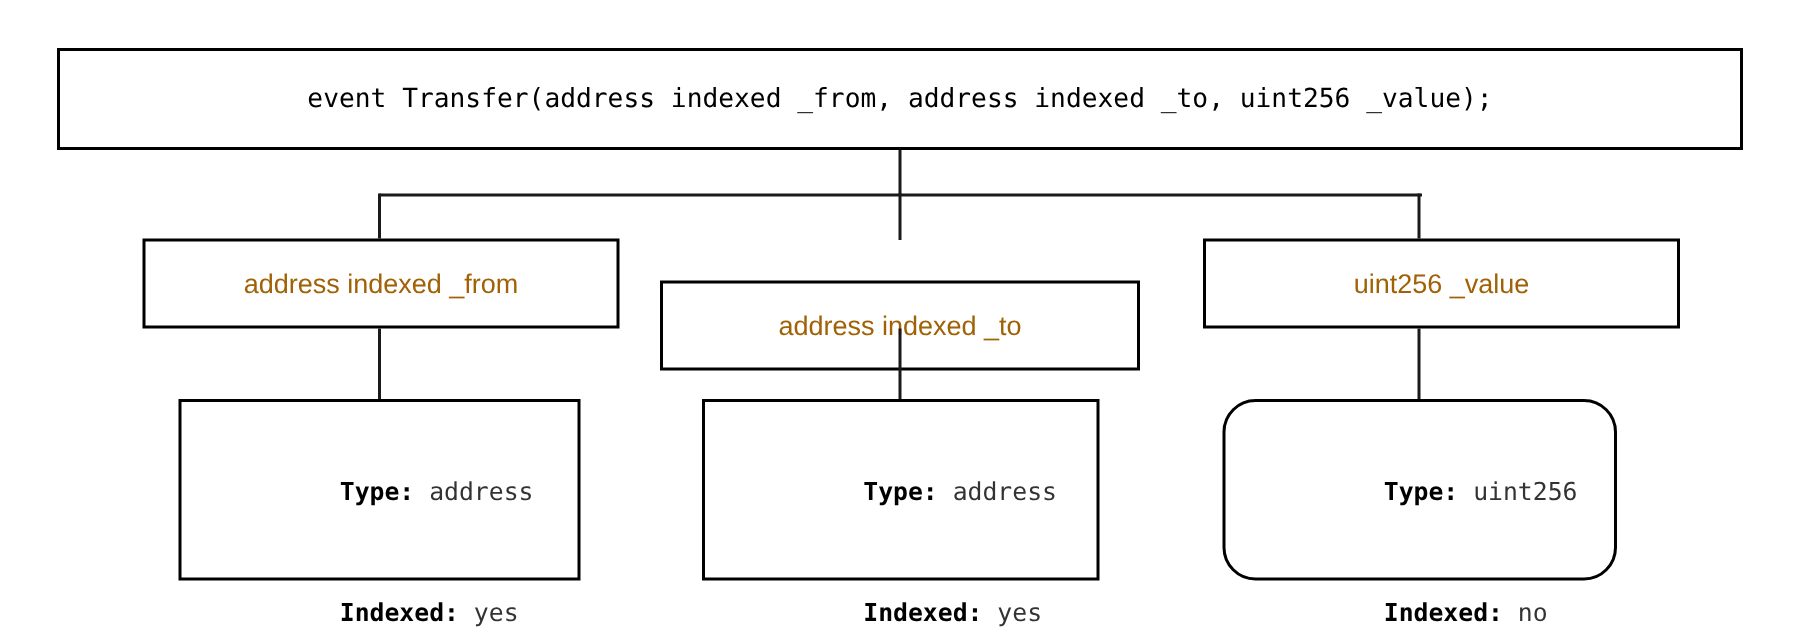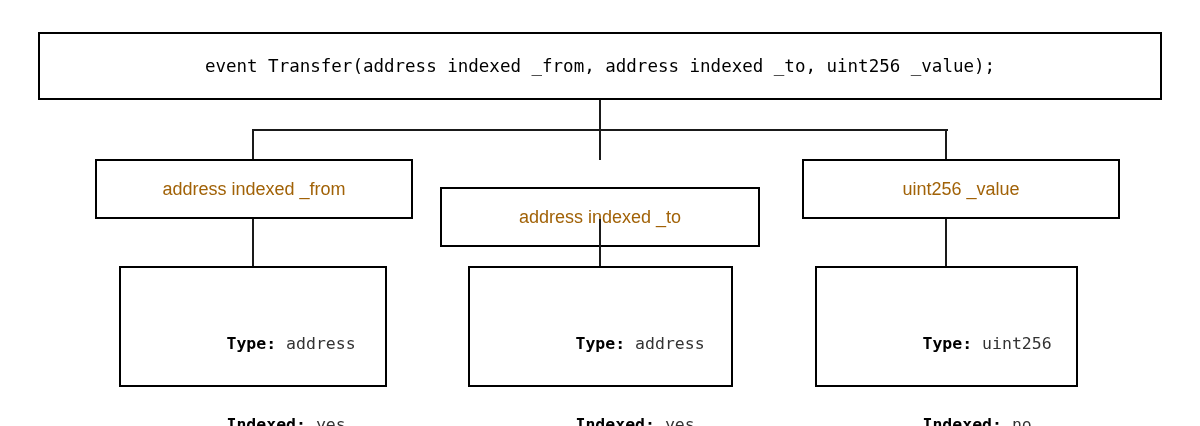--- a/index.html
+++ b/index.html
@@ -56,25 +56,25 @@
     font-weight: normal;
     font-size: 18px;
     color: #a16207;
     white-space: pre;
   }
 
   .detail-box {
     top: 266px;
     height: 121px;
     display: block;
-    padding: 35px 0 0 0;
+    padding: 19px 0 0 0;
   }
   .detail-box.col1 { left: 119px; width: 268px; }
   .detail-box.col2 { left: 468px; width: 265px; }
-  .detail-box.col3 { left: 815px; width: 263px; }
+  .detail-box.col3 { left: 815px; width: 263px; border-radius: 22px; }
 
   .detail-list {
     margin: 0;
     padding: 0 0 0 26px;
     list-style: none;
   }
   .detail-row {
     font-family: "DejaVu Sans Mono", monospace;
     font-size: 16.5px;
     line-height: 27px;

